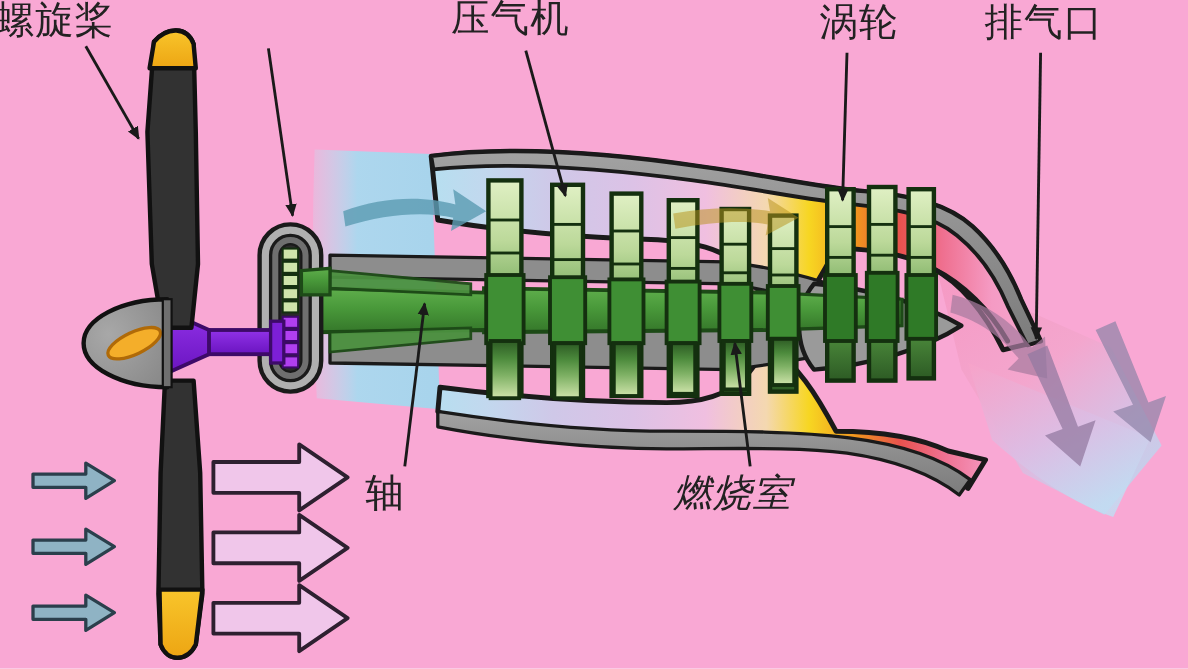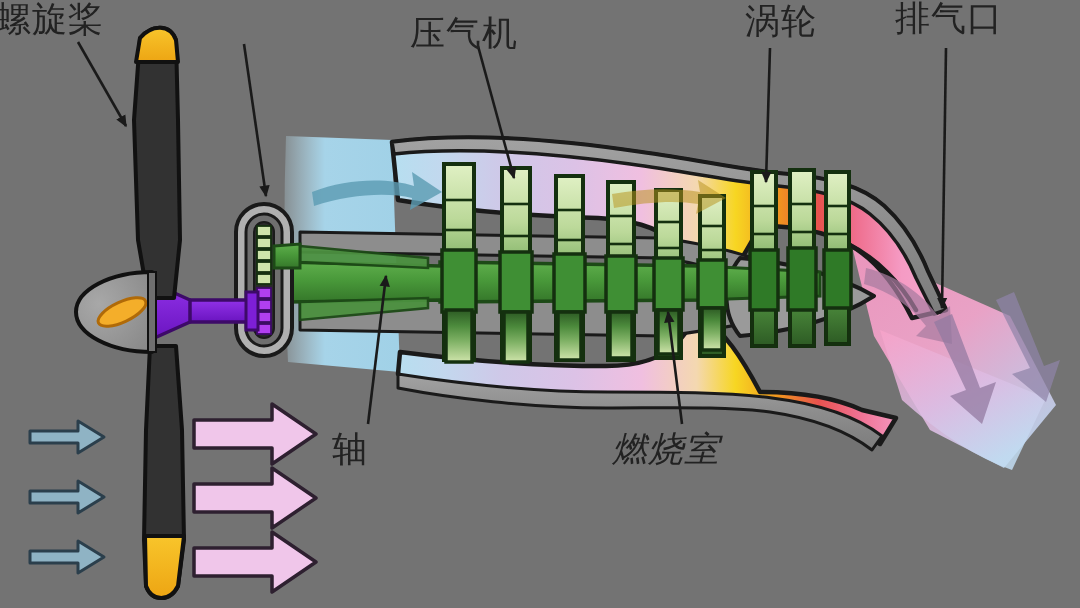--- a/index.html
+++ b/index.html
@@ -12,21 +12,21 @@
     width: 1080px;
     height: 608px;
     overflow: hidden;
     font-family: "DejaVu Sans", "Liberation Sans", sans-serif;
     position: relative;
   }
   #stage {
     position: relative;
     width: 1080px;
     height: 608px;
-    background: #737373;
+    background: #f9a8d4;
     text-align: right;
   }
   #stage svg.diagram {
     position: absolute;
     left: 0;
     top: 0;
     width: 1080px;
     height: 608px;
     display: block;
   }
@@ -35,23 +35,23 @@
     font-family: "DejaVu Sans", "Liberation Sans", sans-serif;
     font-size: 35px;
     font-weight: 500;
     color: #222222;
     letter-spacing: 1px;
     white-space: nowrap;
     line-height: 1;
   }
   .lbl-prop     { left: -4px;  top: 2px; }
   .lbl-gearbox  { left: 188px; top: 2px; }
-  .lbl-comp     { left: 410px; top: 16px; }
+  .lbl-comp     { left: 410px; top: 0px; }
   .lbl-turbine  { left: 725px; top: 4px; margin-left: 20px; }
-  .lbl-exhaust  { left: 895px; top: 4px; font-family: Liberation Mono, monospace; }
+  .lbl-exhaust  { left: 895px; top: 4px; }
   .lbl-shaft    { left: 332px; top: 432px; }
   .lbl-comb     { left: 612px; top: 432px; font-style: italic; }
 </style>
 </head>
 <body>
 
 <div id="stage">
 
   <svg class="diagram" viewBox="0 0 1080 608" xmlns="http://www.w3.org/2000/svg">
     <defs>

